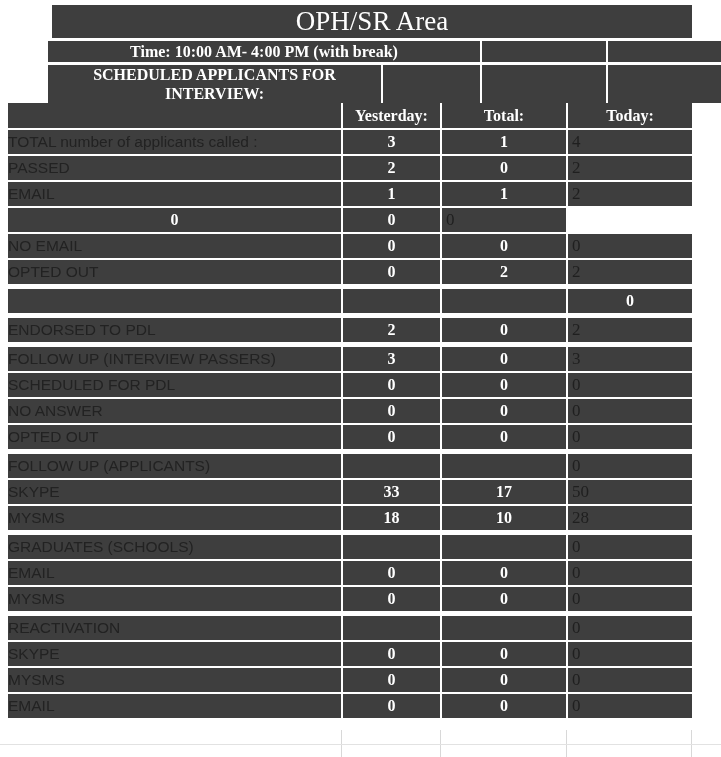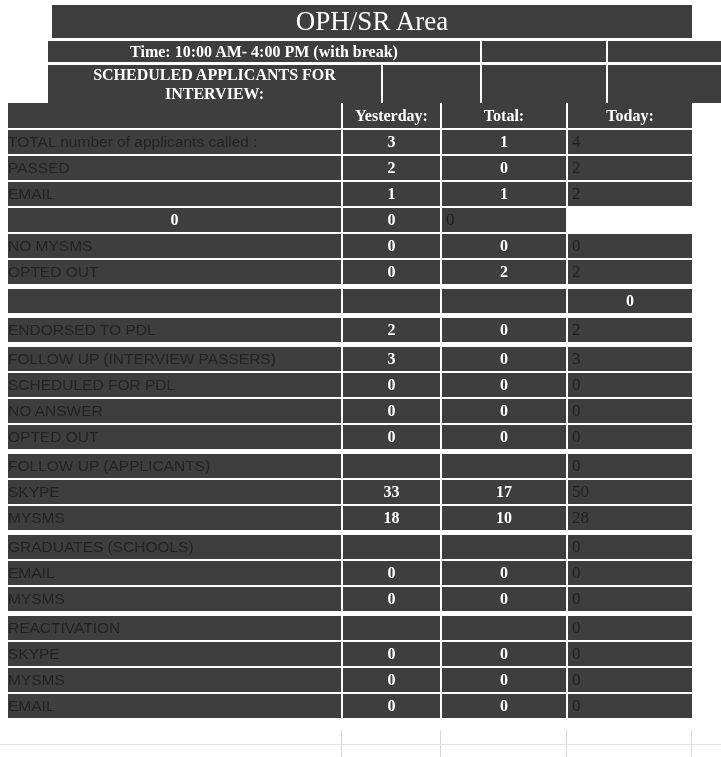--- a/index.html
+++ b/index.html
@@ -119,21 +119,21 @@
         <div class="cell c-val">1</div>
         <div class="cell c-val">1</div>
         <div class="cell c-total">2</div>
       </div>
       <div class="grid-row h-data">
         <div class="cell c-val">0</div>
         <div class="cell c-val">0</div>
         <div class="cell c-total">0</div>
       </div>
       <div class="grid-row h-data">
-        <div class="cell c-label">NO MYSMS</div>
+        <div class="cell c-label">NO EMAIL</div>
         <div class="cell c-val">0</div>
         <div class="cell c-val">0</div>
         <div class="cell c-total">0</div>
       </div>
       <div class="grid-row h-data">
         <div class="cell c-label">OPTED OUT</div>
         <div class="cell c-val">0</div>
         <div class="cell c-val">2</div>
         <div class="cell c-total">2</div>
       </div>

